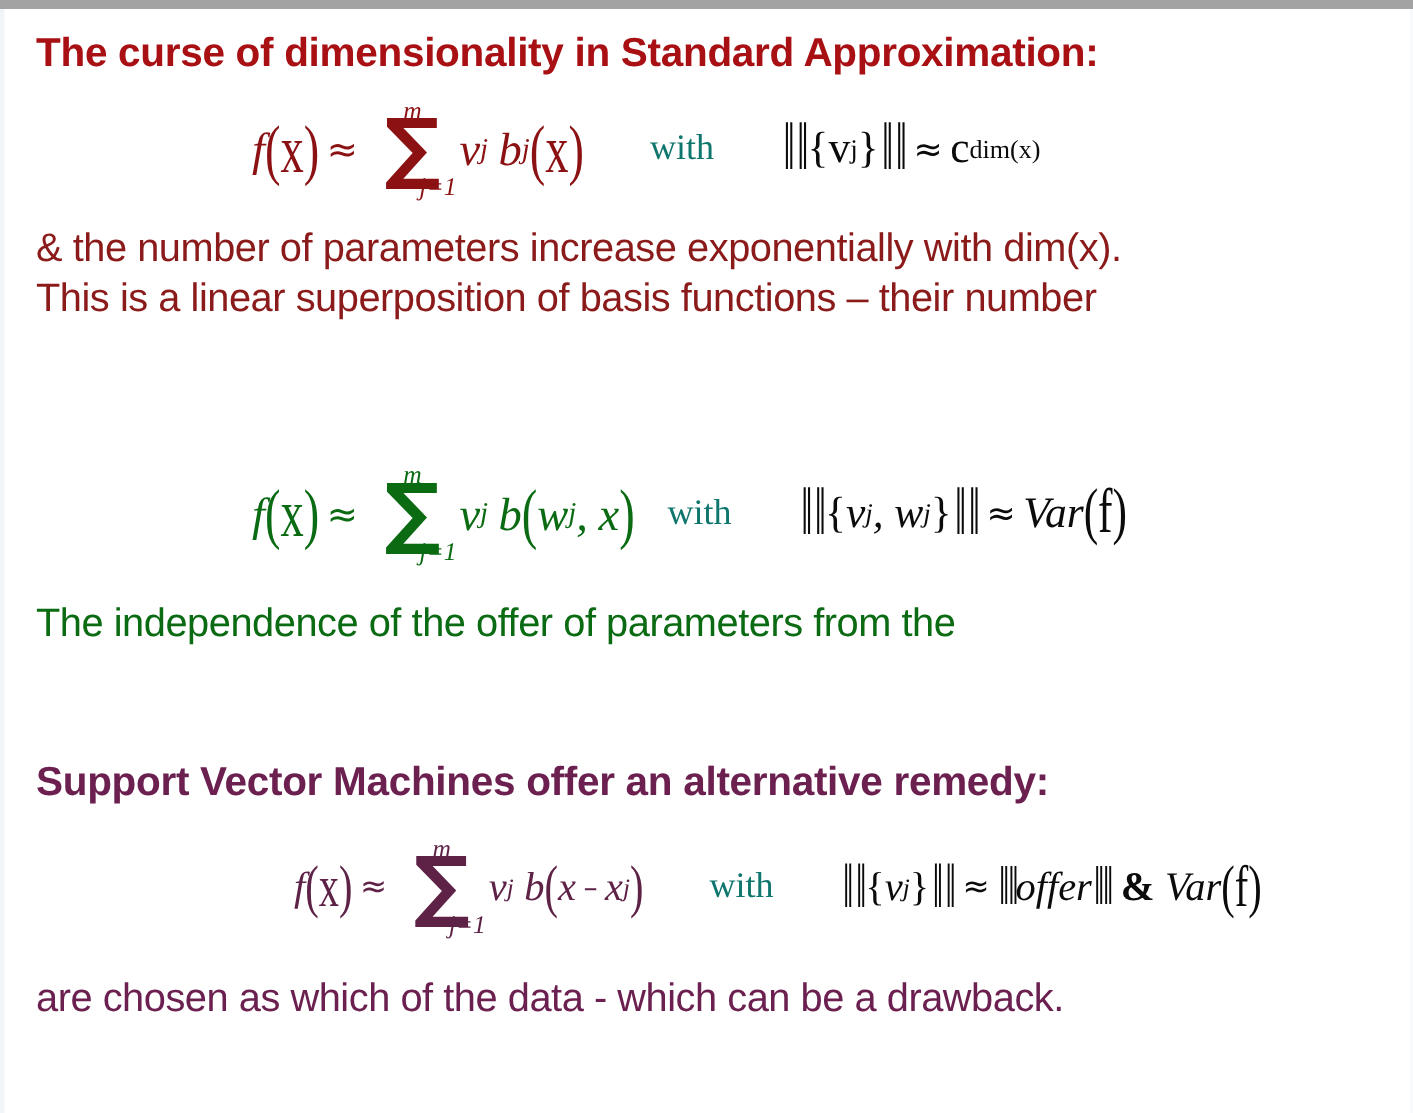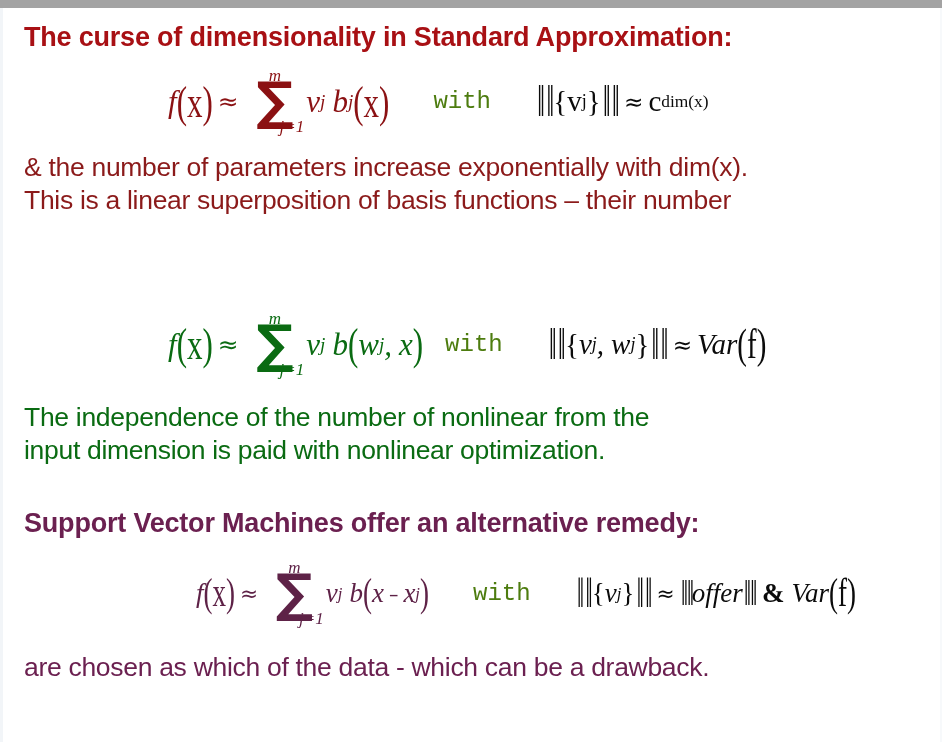--- a/index.html
+++ b/index.html
@@ -10,21 +10,21 @@
   }
   body {
     font-family: "Liberation Sans", sans-serif;
   }
   .slide {
     position: relative;
     width: 942px;
     height: 742px;
     background: #ffffff;
     overflow: hidden;
-    border-top: 8px solid #a3a3a3;
+    border-top: 6px solid #a3a3a3;
     box-sizing: border-box;
   }
   .edge-left {
     position: absolute;
     left: 0; top: 0; bottom: 0;
     width: 3px;
     background: #f2f5f8;
   }
   .edge-right {
     position: absolute;
@@ -64,24 +64,24 @@
     font-family: "Liberation Serif", "DejaVu Serif", serif;
     font-style: italic;
     font-size: 31px;
     display: inline-flex;
     align-items: center;
     white-space: nowrap;
   }
   .math.small { font-size: 27px; }
 
   .withlbl {
-    font-family: Liberation Mono, monospace;
+    font-family: Liberation Serif, serif;
     font-style: normal;
     font-size: 24px;
-    color: #4d7c0f;
+    color: #0f766e;
     font-weight: normal;
   }
 
   .norm {
     font-family: "Liberation Serif", "DejaVu Serif", serif;
     color: #0b0b0b;
     font-size: 29px;
     display: inline-flex;
     align-items: center;
     white-space: nowrap;
@@ -246,22 +246,21 @@
         <span style="font-style:normal;">}</span>
         <span class="bars">‖</span>
         <span class="bars">‖</span>
       <span class="approx">≈</span>
       <span>Var</span>
         <span class="paren">(f)</span>
     </span>
   </div>
 
   <div class="para" style="left:24px; top:393px; color:#0A6B12;">
-    <div>The independence of the number of nonlinear from the</div>
-    <div>input dimension is paid with nonlinear optimization.</div>
+    <div>The independence of the offer of parameters from the</div>
   </div>
 
   <div class="heading" style="left:24px; top:500px; color:#6B2050;">Support Vector Machines offer an alternative remedy:</div>
 
   <div class="mathrow" style="left:196px; top:552px;">
     <span class="math small" style="color:#5E2247;">
       <span>f</span>
         <span class="paren">(x)</span>
       <span class="approx">≈</span>
       <span class="sigma">

